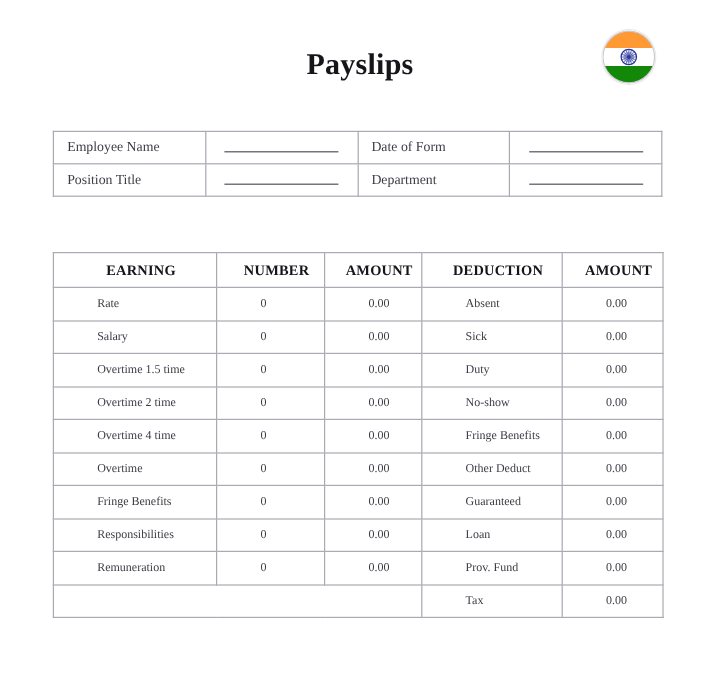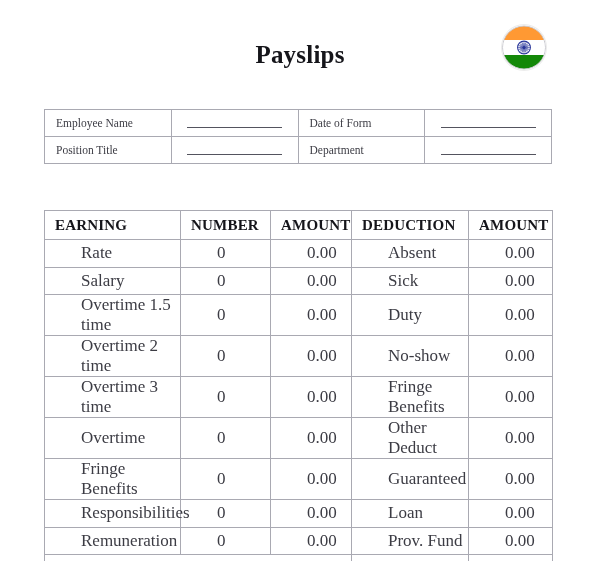--- a/index.html
+++ b/index.html
@@ -89,28 +89,29 @@
   .pay-table th,
   .pay-table td {
     border: 1px solid #a9a9b2;
     text-align: left;
     vertical-align: middle;
     padding: 0 0 0 10px;
     color: #3c3c44;
   }
   .pay-table th {
     height: 28px;
-    font-size: 15px;
+    font-size: 12px;
     font-weight: bold;
     color: #15151a;
     letter-spacing: .2px;
+    text-align: center;
   }
   .pay-table td {
     height: 26.5px;
-    font-size: 17px;
+    font-size: 10px;
     padding-left: 36px;
   }
   .pay-table td.empty-span {
     border-right: 1px solid #a9a9b2;
   }
 
   .c-earn   { width: 136px; }
   .c-num    { width: 90px;  }
   .c-amt1   { width: 81px;  }
   .c-ded    { width: 117px; }
@@ -209,21 +210,21 @@
         <td>0.00</td>
       </tr>
       <tr>
         <td>Overtime 2 time</td>
         <td>0</td>
         <td>0.00</td>
         <td>No-show</td>
         <td>0.00</td>
       </tr>
       <tr>
-        <td>Overtime 3 time</td>
+        <td>Overtime 4 time</td>
         <td>0</td>
         <td>0.00</td>
         <td>Fringe Benefits</td>
         <td>0.00</td>
       </tr>
       <tr>
         <td>Overtime</td>
         <td>0</td>
         <td>0.00</td>
         <td>Other Deduct</td>

